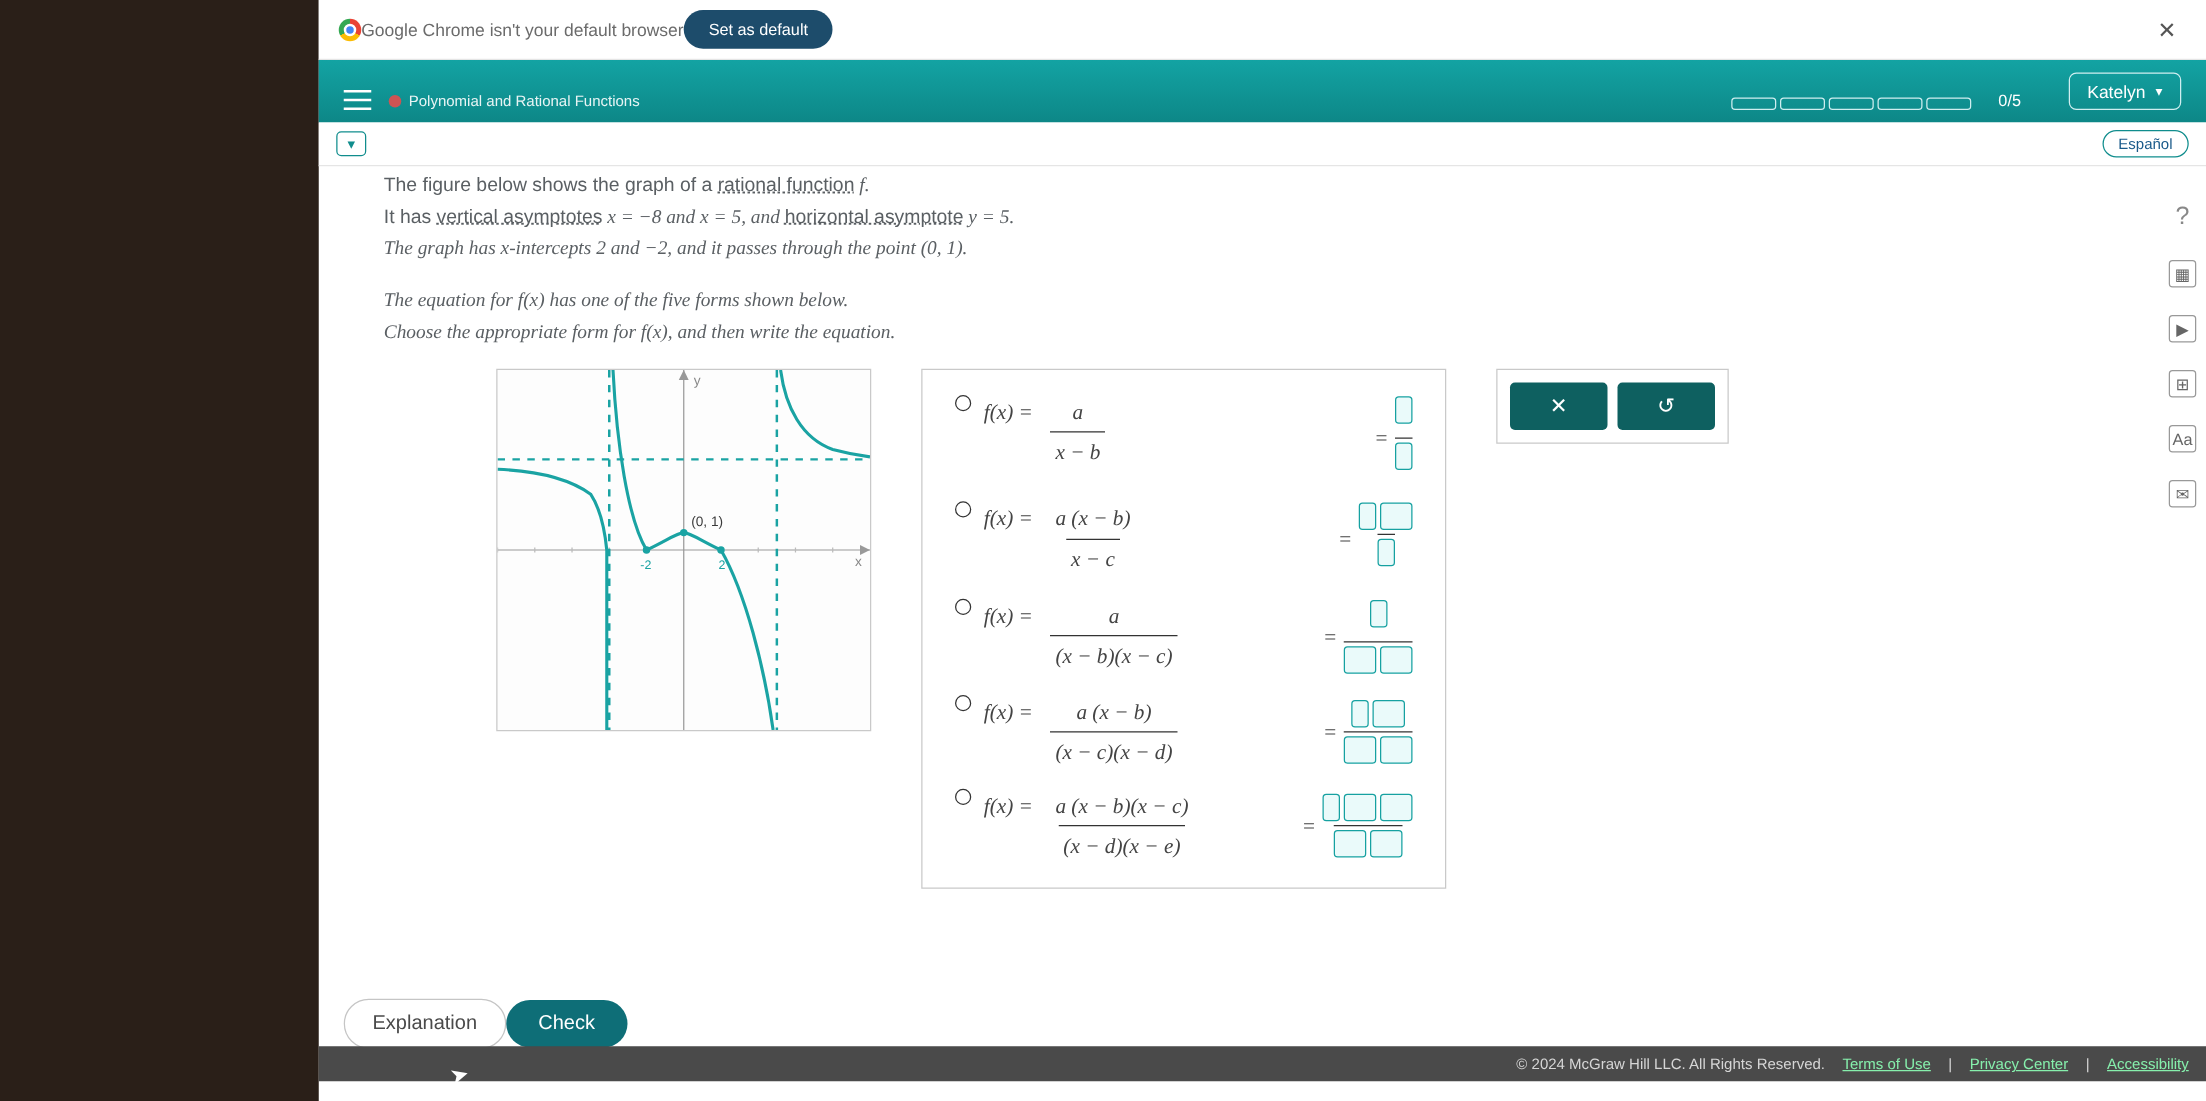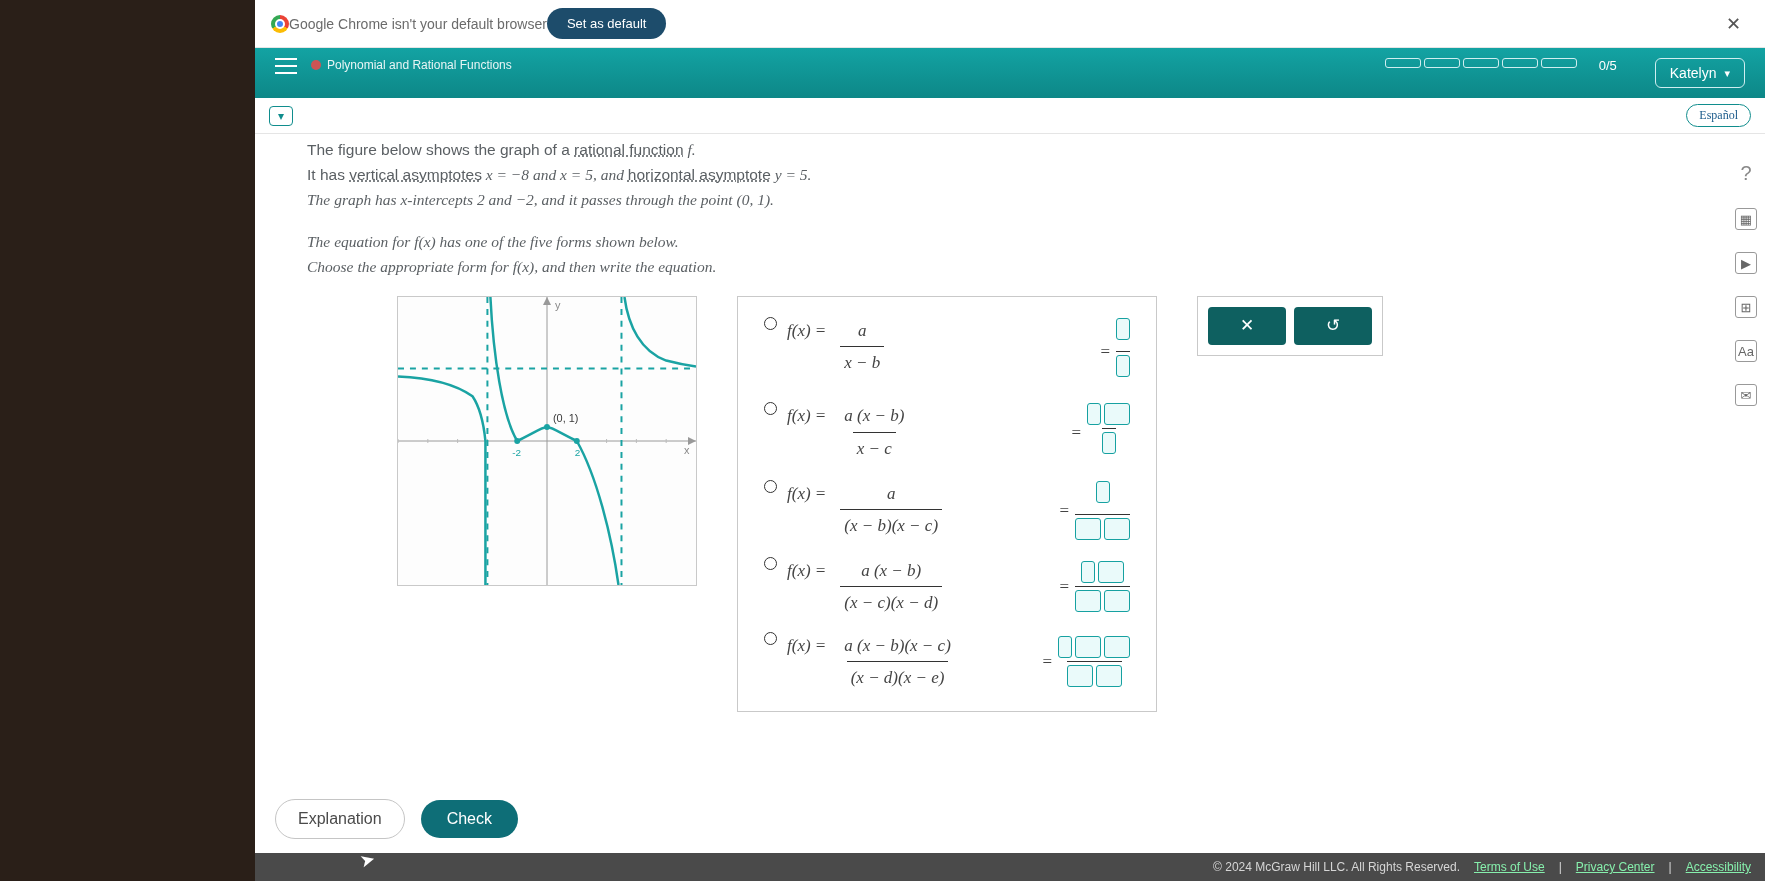--- a/index.html
+++ b/index.html
@@ -51,21 +51,21 @@
     cursor: pointer;
     padding: 0 8px;
   }
 
   .header-bar {
     background: #0f8c8c;
     background: linear-gradient(180deg,#13a3a3,#0d8787);
     color: #fff;
     padding: 10px 20px;
     display: flex;
-    align-items: flex-start;
+    align-items: flex-end;
     gap: 14px;
   }
   .hamburger {
     width: 22px; height: 16px;
     display: flex; flex-direction: column; justify-content: space-between;
     cursor: pointer;
   }
   .hamburger span { display:block; height:2px; background:#fff; }
   .header-texts { display:flex; flex-direction:column; }
   .header-crumb { font-size: 12px; opacity: 0.9; display:flex; align-items:center; gap:6px;}
@@ -110,21 +110,20 @@
     cursor:pointer;
   }
   .espanol {
     margin-left:auto;
     border:1px solid #108d8d;
     border-radius:14px;
     padding:3px 12px;
     font-size:12px;
     color:#1a5a8a;
     cursor:pointer;
-    font-family:Liberation Serif, serif;
   }
 
   .content { padding: 4px 60px 0 52px; color:#5a5f63; font-size:15.5px; line-height:1.6; position:relative;}
   .content a.term { color:#5a5f63; text-decoration: underline dotted; }
   .math { font-style: italic; font-family: "Times New Roman", serif; }
   .paragraph2 { margin-top:18px; }
 
   .main-row { display:flex; gap:40px; margin-top:16px; align-items:flex-start; padding-left:90px;}
   .graph-box {
     width:300px; height:290px;
@@ -213,21 +212,21 @@
     border:none;
     display:flex;align-items:center;justify-content:center;
     cursor:pointer;
   }
 
   .footer-bar {
     position:absolute;
     left:0; right:0; bottom:28px;
     padding:14px 20px;
     display:flex;
-    gap:16px;
+    gap:0;
     align-items:center;
   }
   .explain-btn {
     background:#fff;
     border:1.5px solid #c5c5c5;
     color:#4a4a4a;
     border-radius:22px;
     padding:10px 22px;
     font-size:16px;
     cursor:pointer;
@@ -237,21 +236,21 @@
     color:#fff;
     border:none;
     border-radius:22px;
     padding:10px 26px;
     font-size:16px;
     cursor:pointer;
   }
 
   .legal-bar {
     position:absolute;
-    left:0; right:0; bottom:0;
+    left:0; right:0; bottom:16px;
     height:28px;
     background:#4a4a4a;
     color:#d6d6d6;
     font-size:12px;
     display:flex;
     align-items:center;
     justify-content:flex-end;
     gap:14px;
     padding:0 14px;
   }

